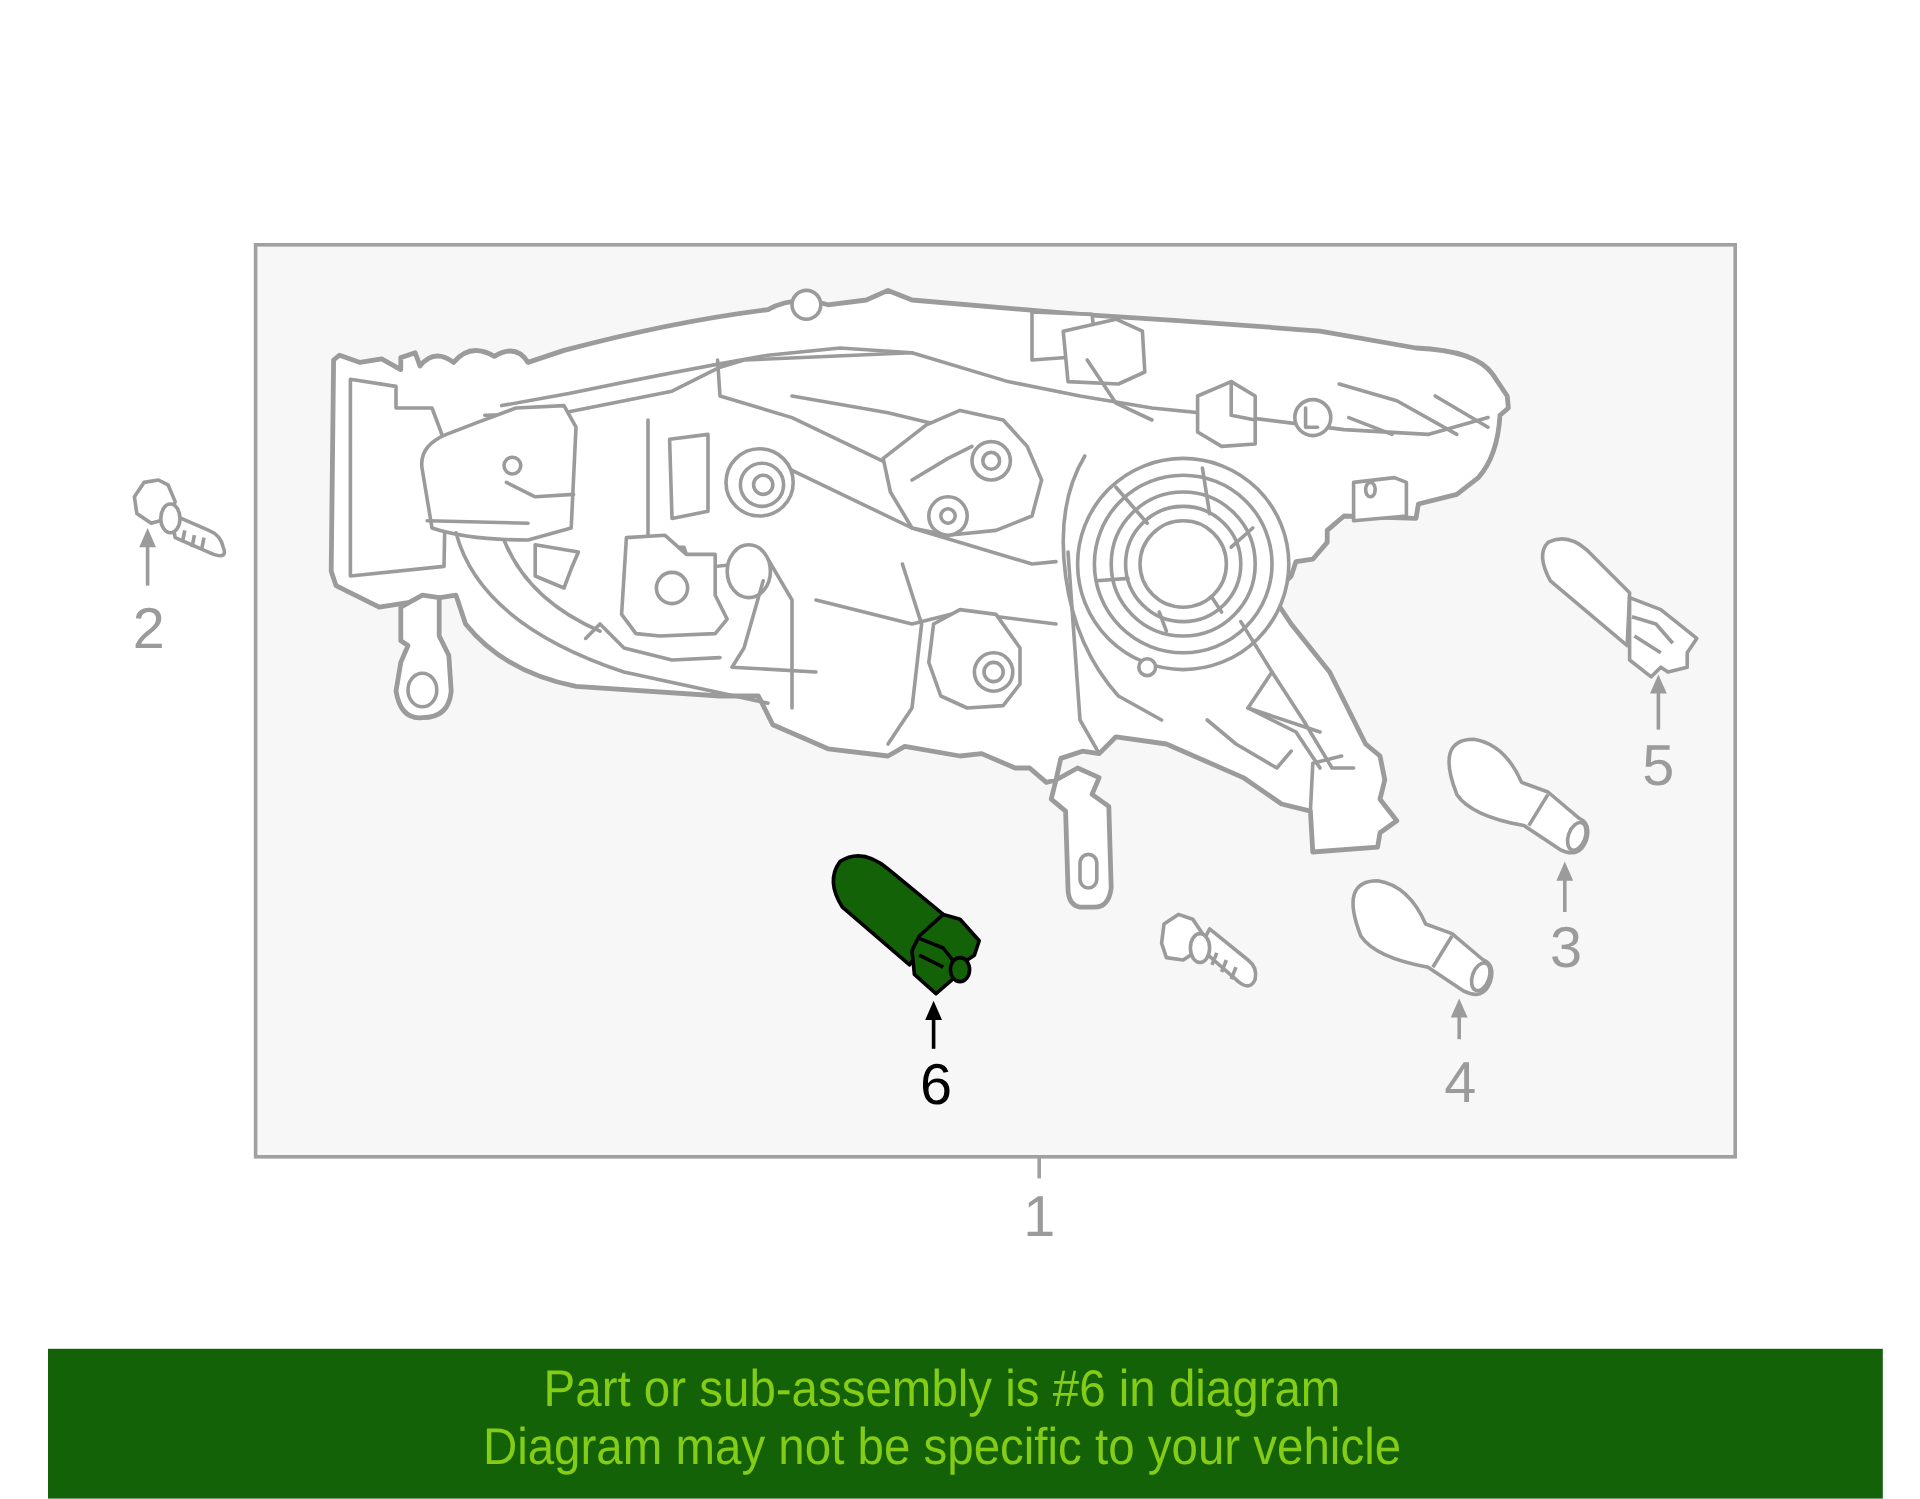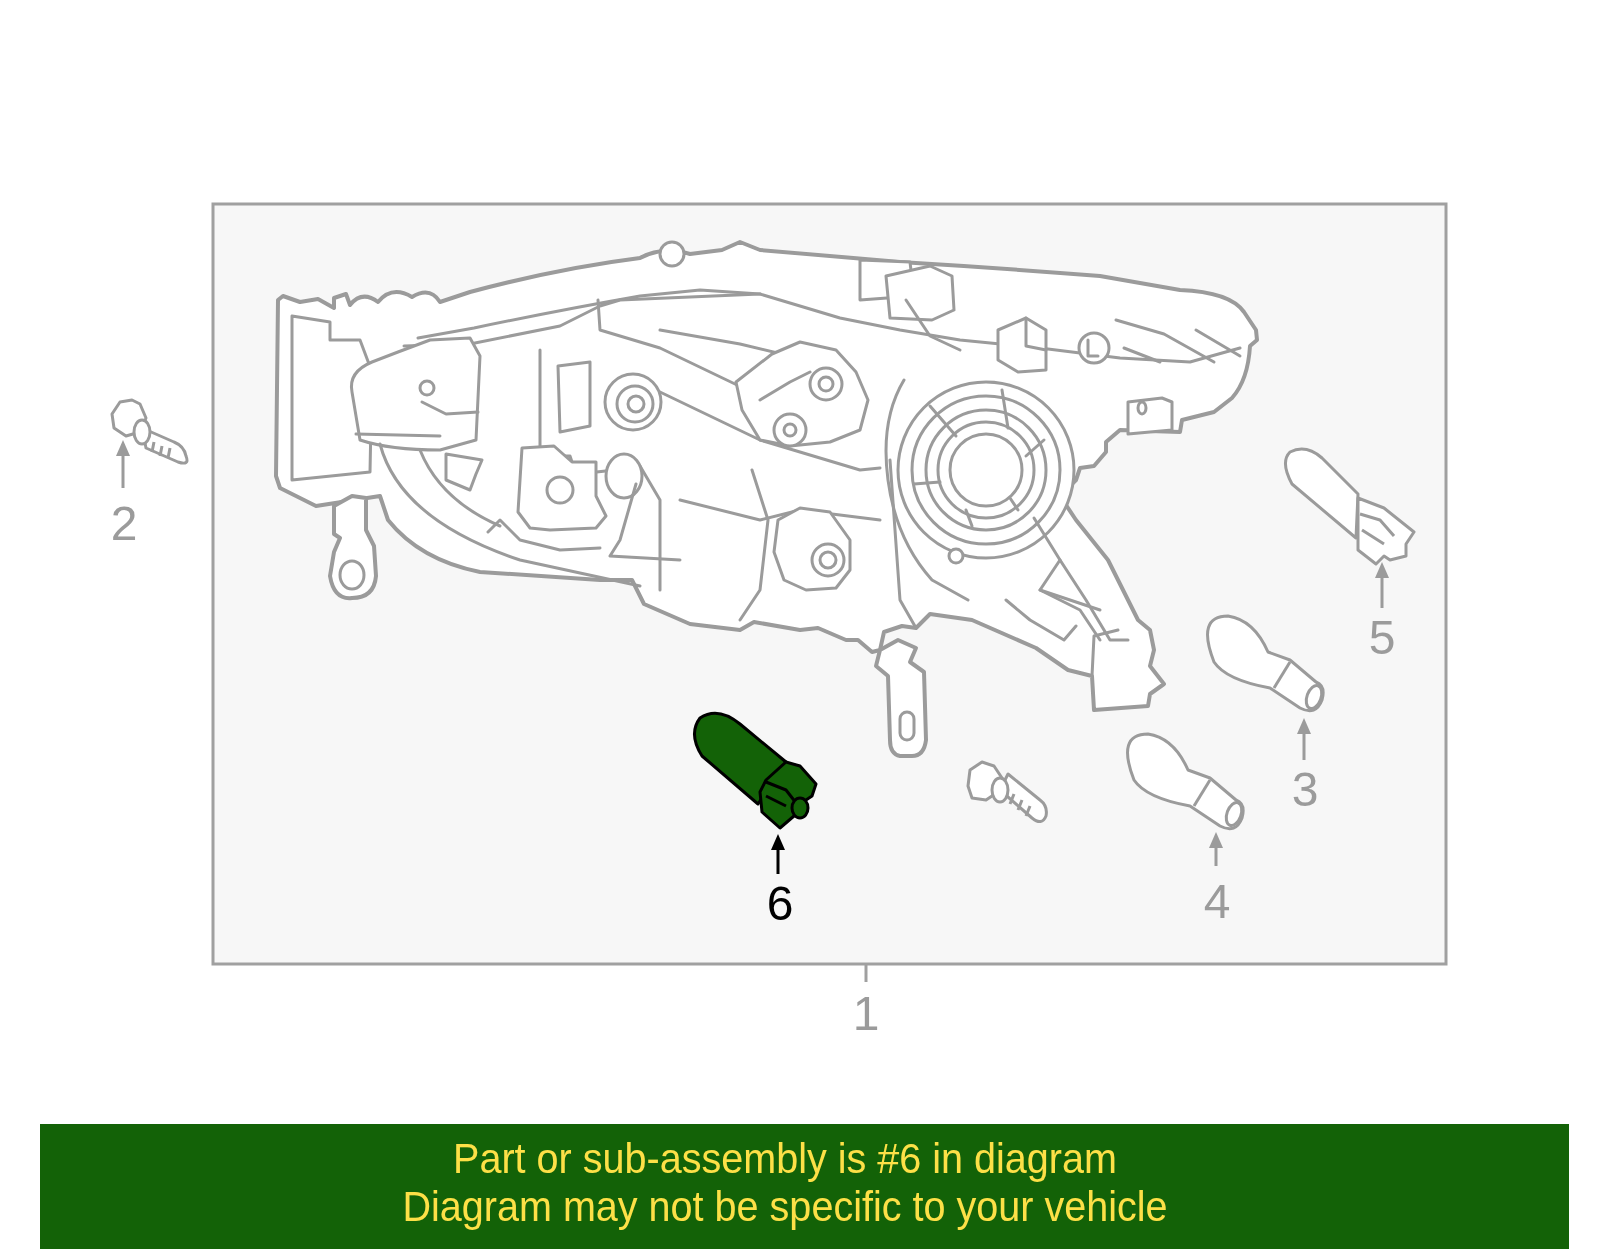--- a/index.html
+++ b/index.html
@@ -1,21 +1,21 @@
 <!DOCTYPE html>
 <html><head>
 <meta charset="utf-8">
 <style>
   html, body { margin: 0; padding: 0; background: #ffffff; }
   body { width: 1600px; height: 1249px; position: relative; overflow: hidden;
          font-family: "Liberation Sans", sans-serif; }
   #diagram-svg { position: absolute; left: 0; top: 0; width: 1600px; height: 1249px; }
   .callout-label { font-family: "Liberation Sans", sans-serif; font-size: 48px; }
   .banner { position: absolute; left: 40px; top: 1124px; width: 1529px; height: 125px;
-            background: #136207; color: #fde047; text-align: center; }
+            background: #136207; color: #84cc16; text-align: center; }
   .banner-line { position: absolute; left: 0; width: 1490px; text-align: center;
                  font-family: "Liberation Sans", sans-serif; font-size: 43px; line-height: 48px;
                  transform: scaleX(0.92); transform-origin: center; }
   .banner-line.l1 { top: 10px; }
   .banner-line.l2 { top: 58px; }
 </style>
 </head>
 <body>
 
 <svg id="diagram-svg" viewBox="0 0 1600 1249" xmlns="http://www.w3.org/2000/svg">

